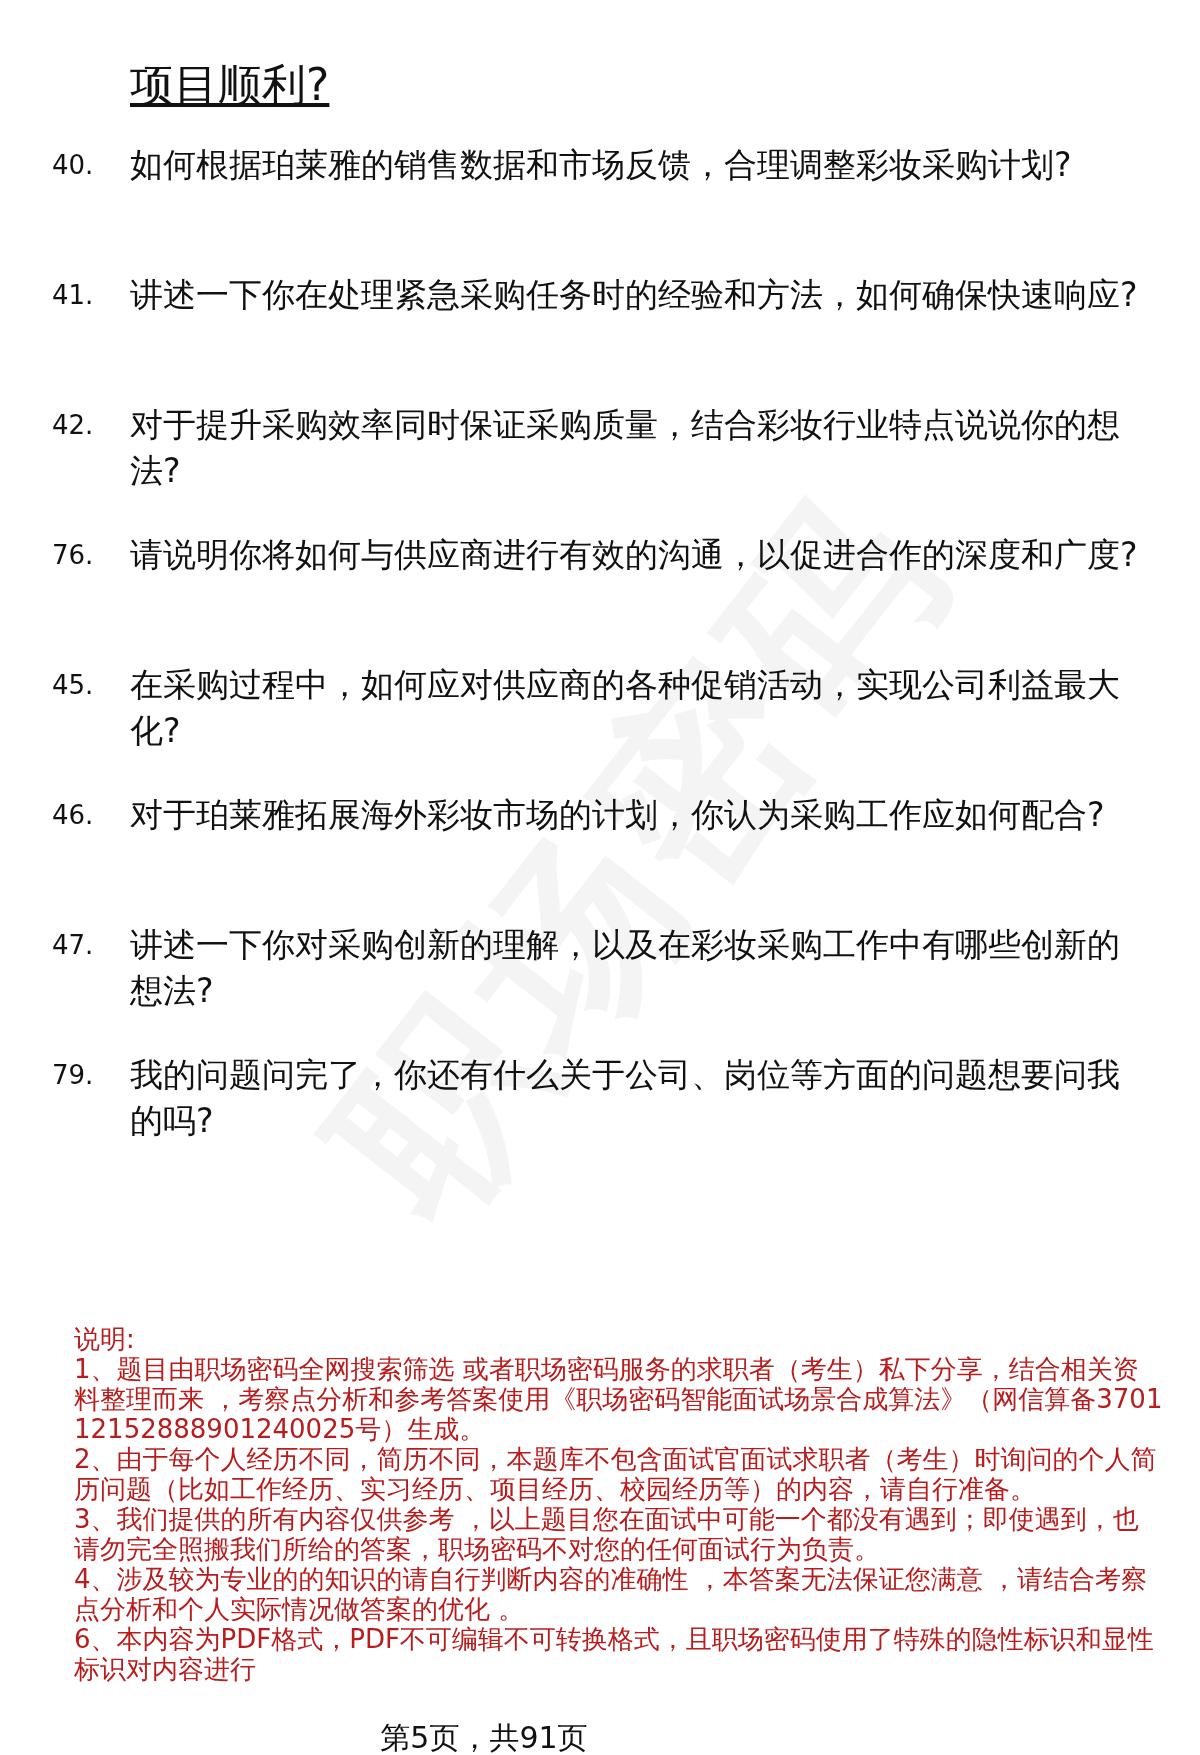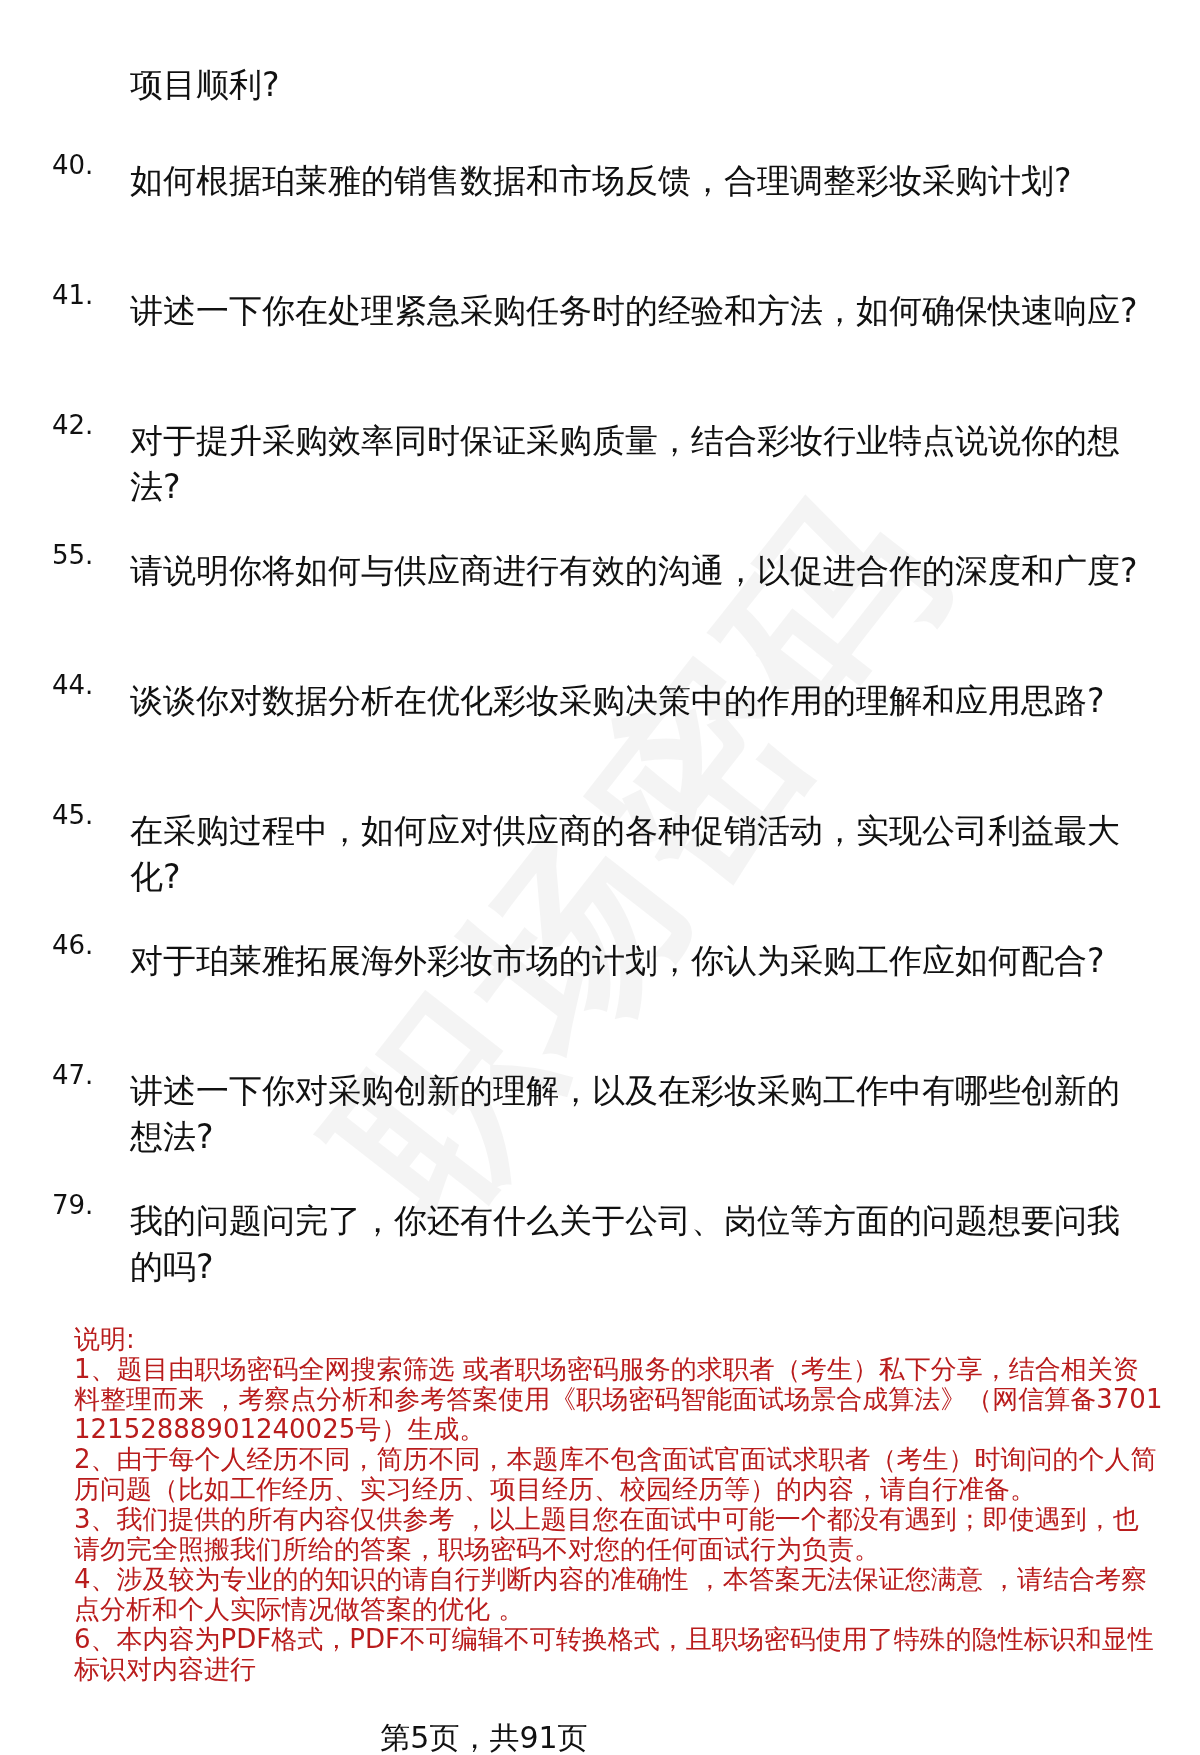--- a/index.html
+++ b/index.html
@@ -33,23 +33,24 @@
       color: rgba(0,0,0,0.045);
       transform: rotate(-52deg);
       transform-origin: center;
       white-space: nowrap;
       letter-spacing: 10px;
     }
     .continuation {
       position: absolute;
       left: 130px;
       top: 62px;
-      font-size: 33px;
+      font-size: 44px;
       line-height: 46px;
       z-index: 1;
+      text-decoration: underline;
     }
     .questions {
       position: absolute;
       left: 0;
       top: 142px;
       width: 1200px;
       z-index: 1;
     }
     .question {
       position: relative;
@@ -58,21 +59,21 @@
     .q-num {
       position: absolute;
       left: 52px;
       top: 0;
       font-size: 26px;
       line-height: 46px;
     }
     .q-text {
       position: absolute;
       left: 130px;
-      top: 16px;
+      top: 0;
       width: 1020px;
       font-size: 33px;
       line-height: 46px;
       word-break: break-all;
     }
     .notes {
       position: absolute;
       left: 74px;
       top: 1324px;
       width: 1090px;
@@ -114,26 +115,22 @@
   </div>
   <div class="question">
     <span class="q-num">41.</span>
     <span class="q-text">讲述一下你在处理紧急采购任务时的经验和方法，如何确保快速响应?</span>
   </div>
   <div class="question">
     <span class="q-num">42.</span>
     <span class="q-text">对于提升采购效率同时保证采购质量，结合彩妆行业特点说说你的想法?</span>
   </div>
   <div class="question">
-    <span class="q-num">55.</span>
+    <span class="q-num">76.</span>
     <span class="q-text">请说明你将如何与供应商进行有效的沟通，以促进合作的深度和广度?</span>
-  </div>
-  <div class="question">
-    <span class="q-num">44.</span>
-    <span class="q-text">谈谈你对数据分析在优化彩妆采购决策中的作用的理解和应用思路?</span>
   </div>
   <div class="question">
     <span class="q-num">45.</span>
     <span class="q-text">在采购过程中，如何应对供应商的各种促销活动，实现公司利益最大化?</span>
   </div>
   <div class="question">
     <span class="q-num">46.</span>
     <span class="q-text">对于珀莱雅拓展海外彩妆市场的计划，你认为采购工作应如何配合?</span>
   </div>
   <div class="question">

